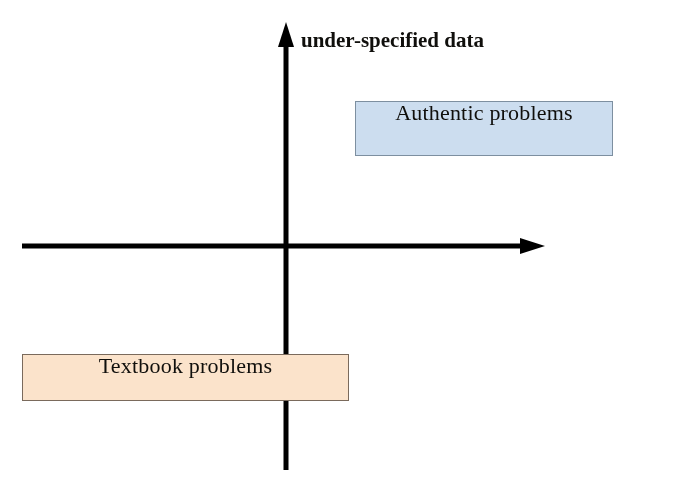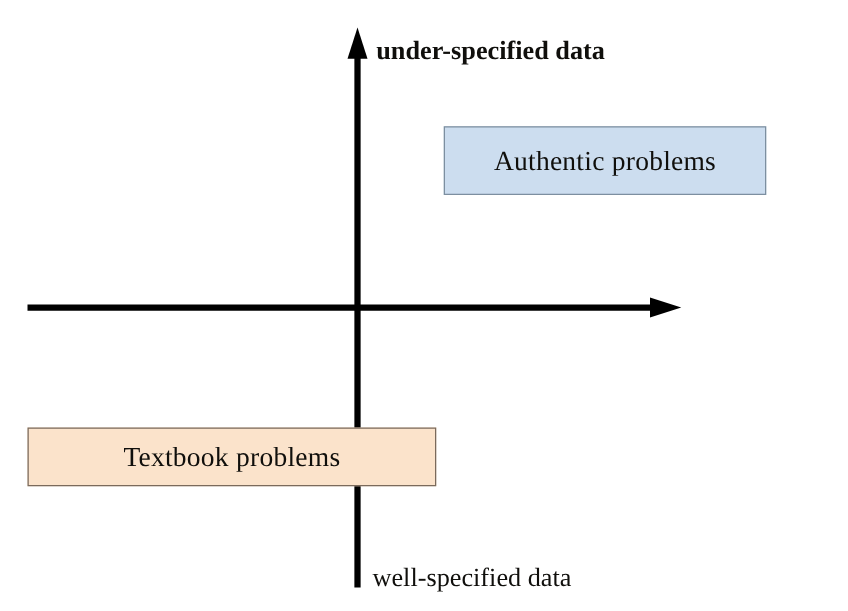--- a/index.html
+++ b/index.html
@@ -24,21 +24,21 @@
     top: 0;
     width: 678px;
     height: 489px;
   }
 
   
   .qbox {
     position: absolute;
     box-sizing: border-box;
     display: flex;
-    align-items: center;
+    align-items: flex-start;
     justify-content: center;
     border-width: 1px;
     border-style: solid;
   }
   .qbox-label {
     font-size: 22px;
     line-height: 1;
     letter-spacing: 0.2px;
     white-space: nowrap;
     color: #100f0c;
@@ -47,21 +47,21 @@
   #box-authentic {
     left: 355px;
     top: 101px;
     width: 258px;
     height: 55px;
     background: #ccddef;
     border-color: #7d8fa0;
   }
   #box-textbook {
     left: 22px;
-    top: 342px;
+    top: 354px;
     width: 327px;
     height: 47px;
     background: #fbe3cb;
     border-color: #7a6a5c;
   }
 
   
   .axis-label {
     position: absolute;
     font-size: 21px;
@@ -91,17 +91,16 @@
   <div class="qbox" id="box-authentic">
     <span class="qbox-label">Authentic problems</span>
   </div>
 
   <div class="qbox" id="box-textbook">
     <span class="qbox-label">Textbook problems</span>
   </div>
 
   <div class="axis-label" id="label-top">under-specified data</div>
 
-  <div class="axis-label" id="label-bottom">well-specified data</div>
 
 
 
 </div>
 
 </body></html>

